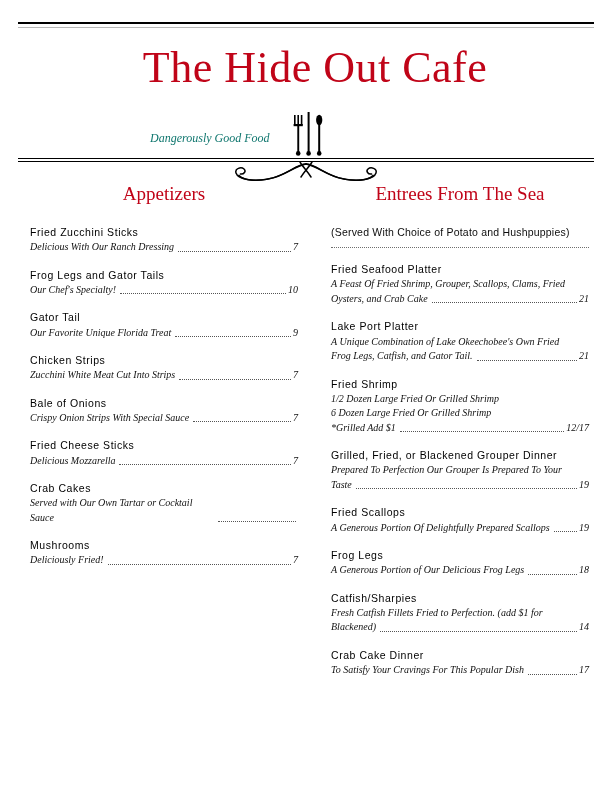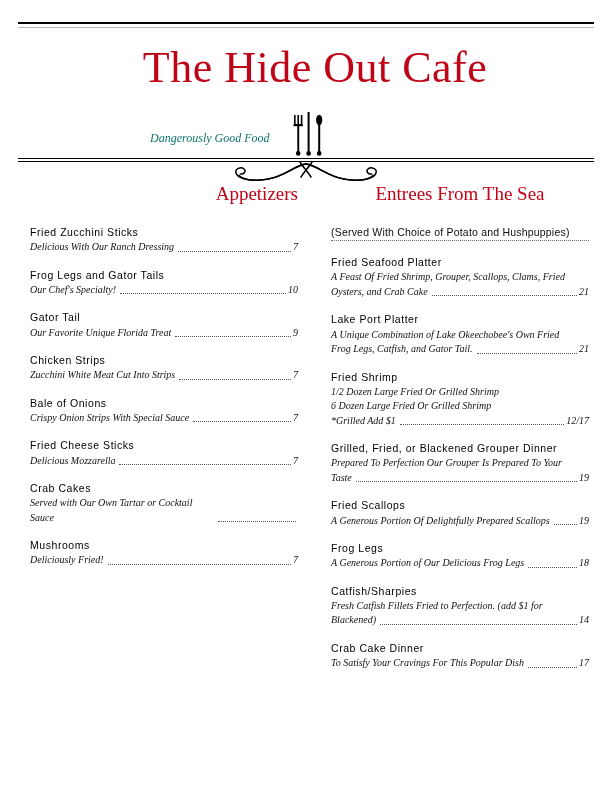--- a/index.html
+++ b/index.html
@@ -101,32 +101,33 @@
     position: absolute;
     top: 0;
   }
   .col-left  { left: 30px;  width: 268px; }
   .col-right { left: 331px; width: 258px; }
 
   .section-heading {
     font-family: "Liberation Serif", serif;
     font-size: 19px;
     color: #C00418;
-    text-align: right;
+    text-align: center;
     margin: 0 0 20px 0;
     white-space: nowrap;
   }
   .col-right .section-heading { text-align: center; }
 
   .note {
     font-family: "Liberation Sans", sans-serif;
     font-size: 10.5px;
     color: #0d0d0d;
     line-height: 1.45;
     letter-spacing: 0.2px;
+    margin-bottom: 7px;
   }
   .dotted-sep {
     border-bottom: 1px dotted #6f6f6f;
     height: 0;
     margin-bottom: 14px;
   }
 
   .item { margin-bottom: 13px; }
   .item-name {
     font-family: "Liberation Sans", sans-serif;

